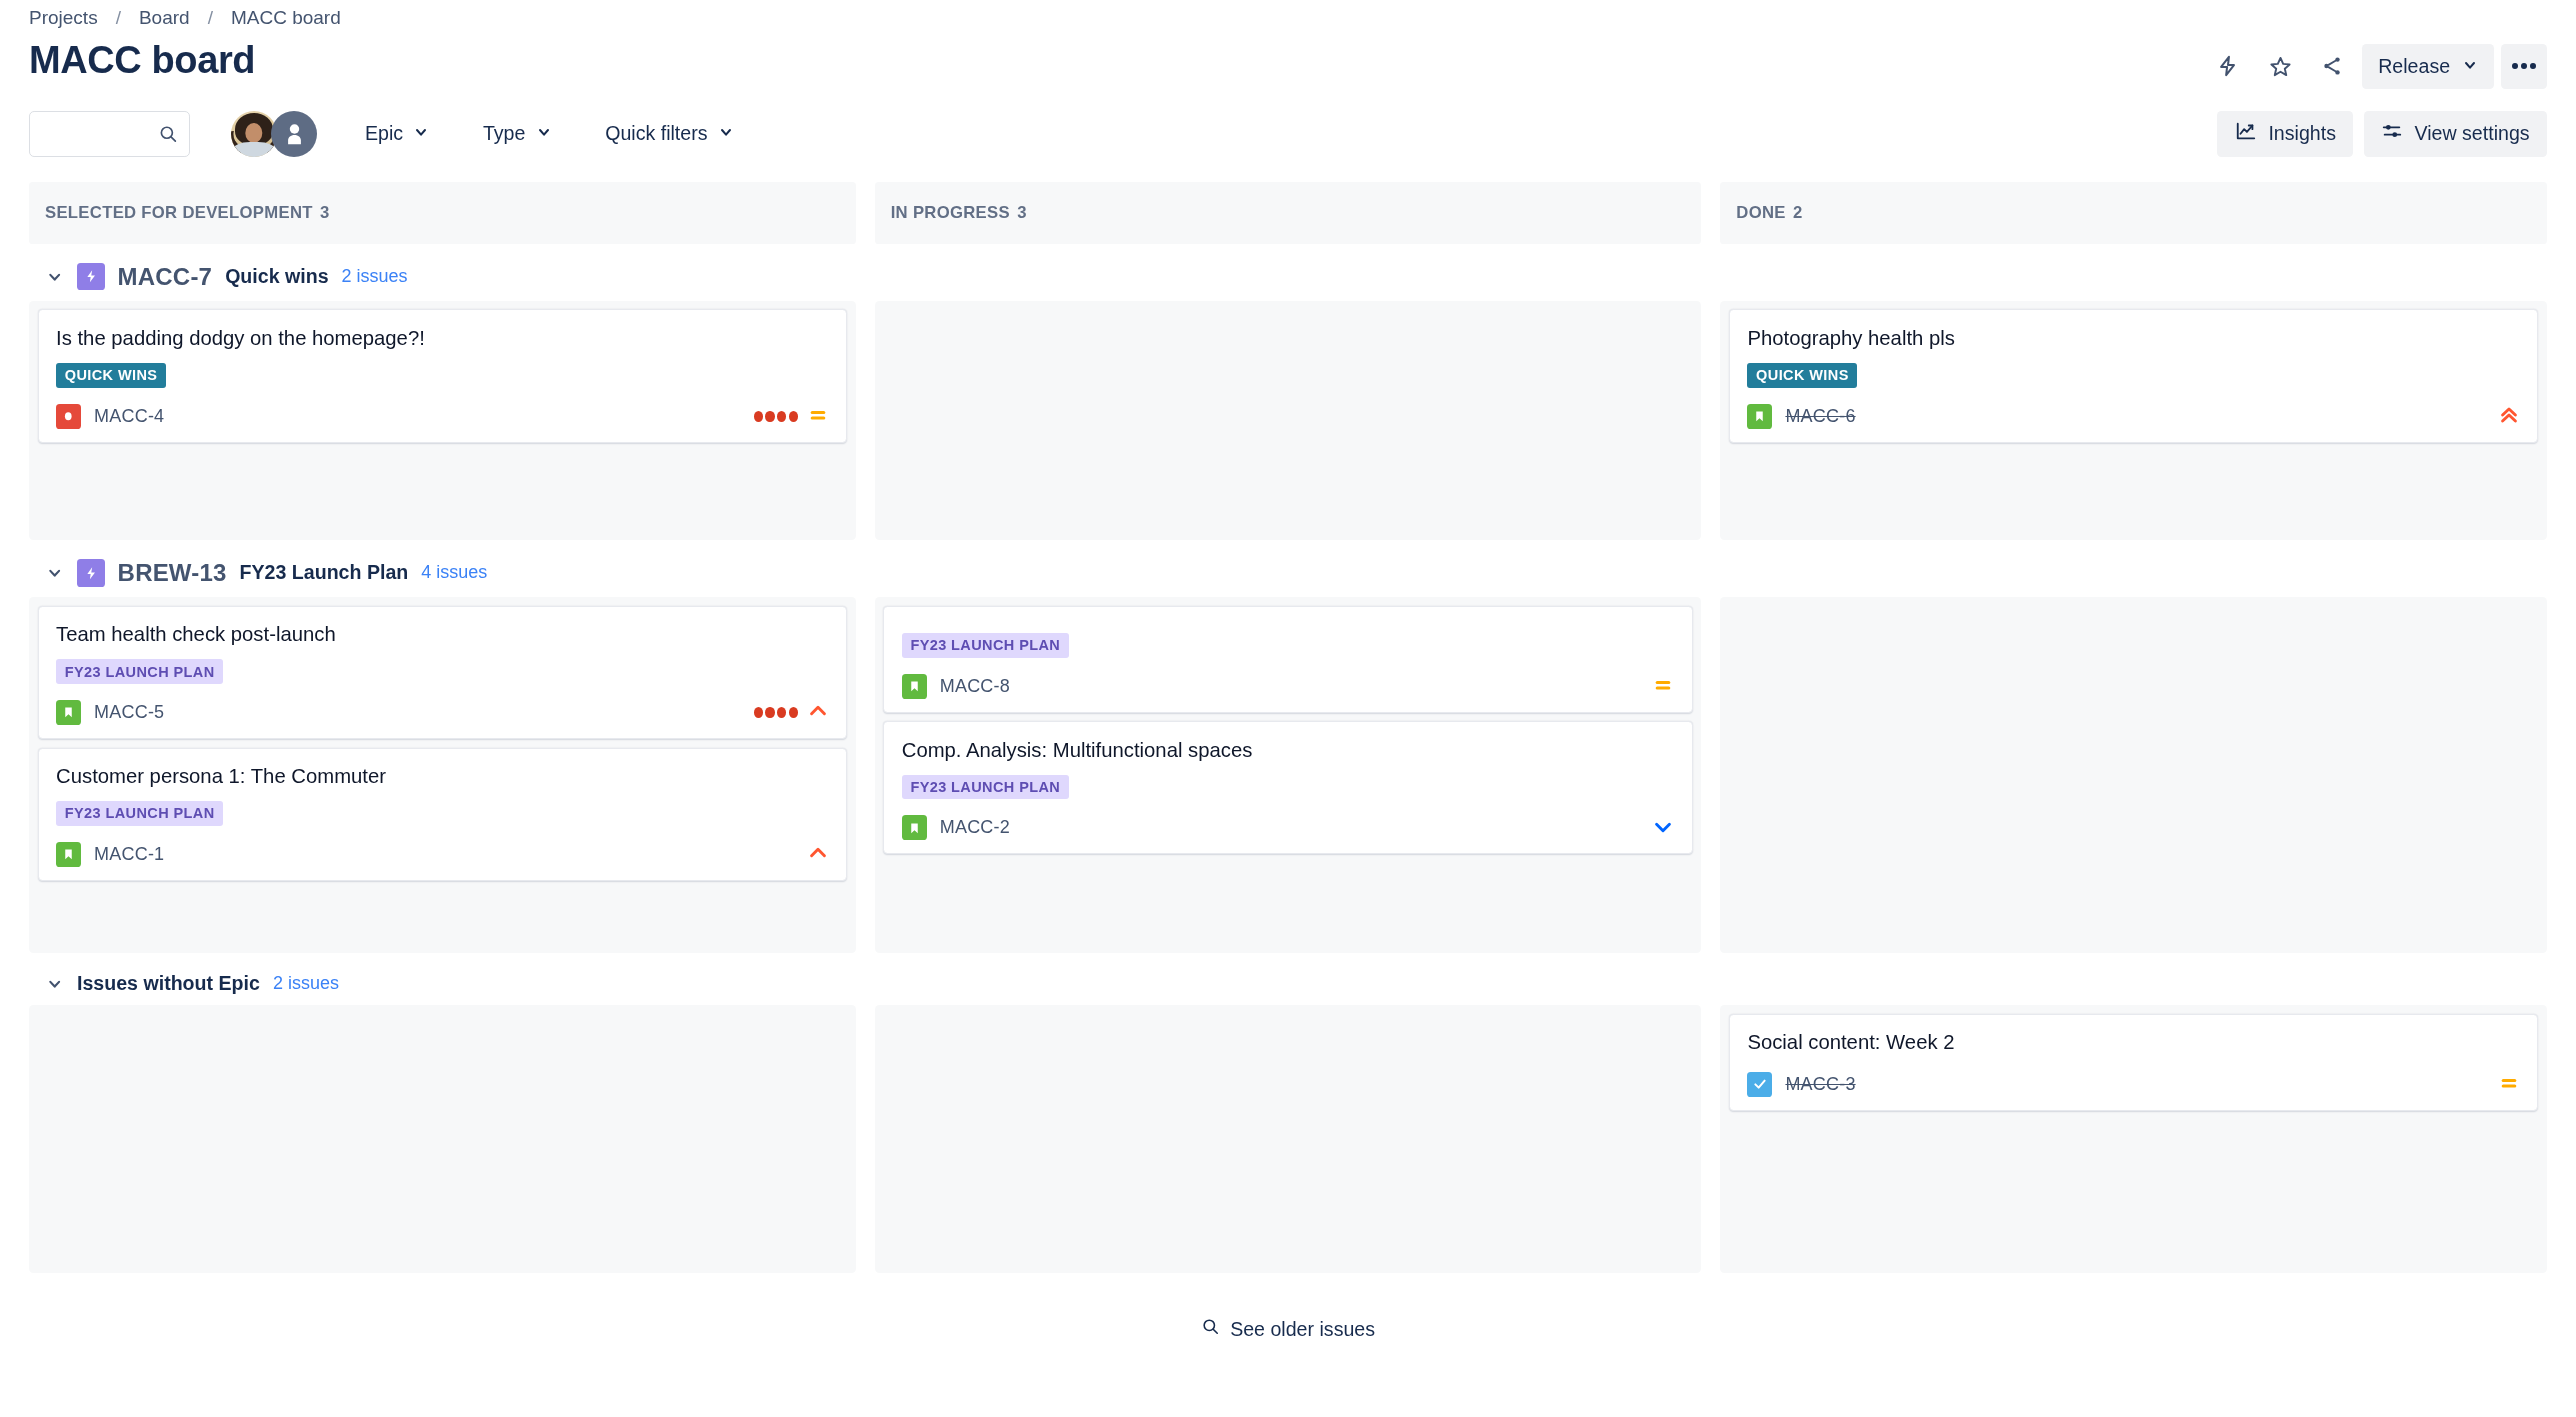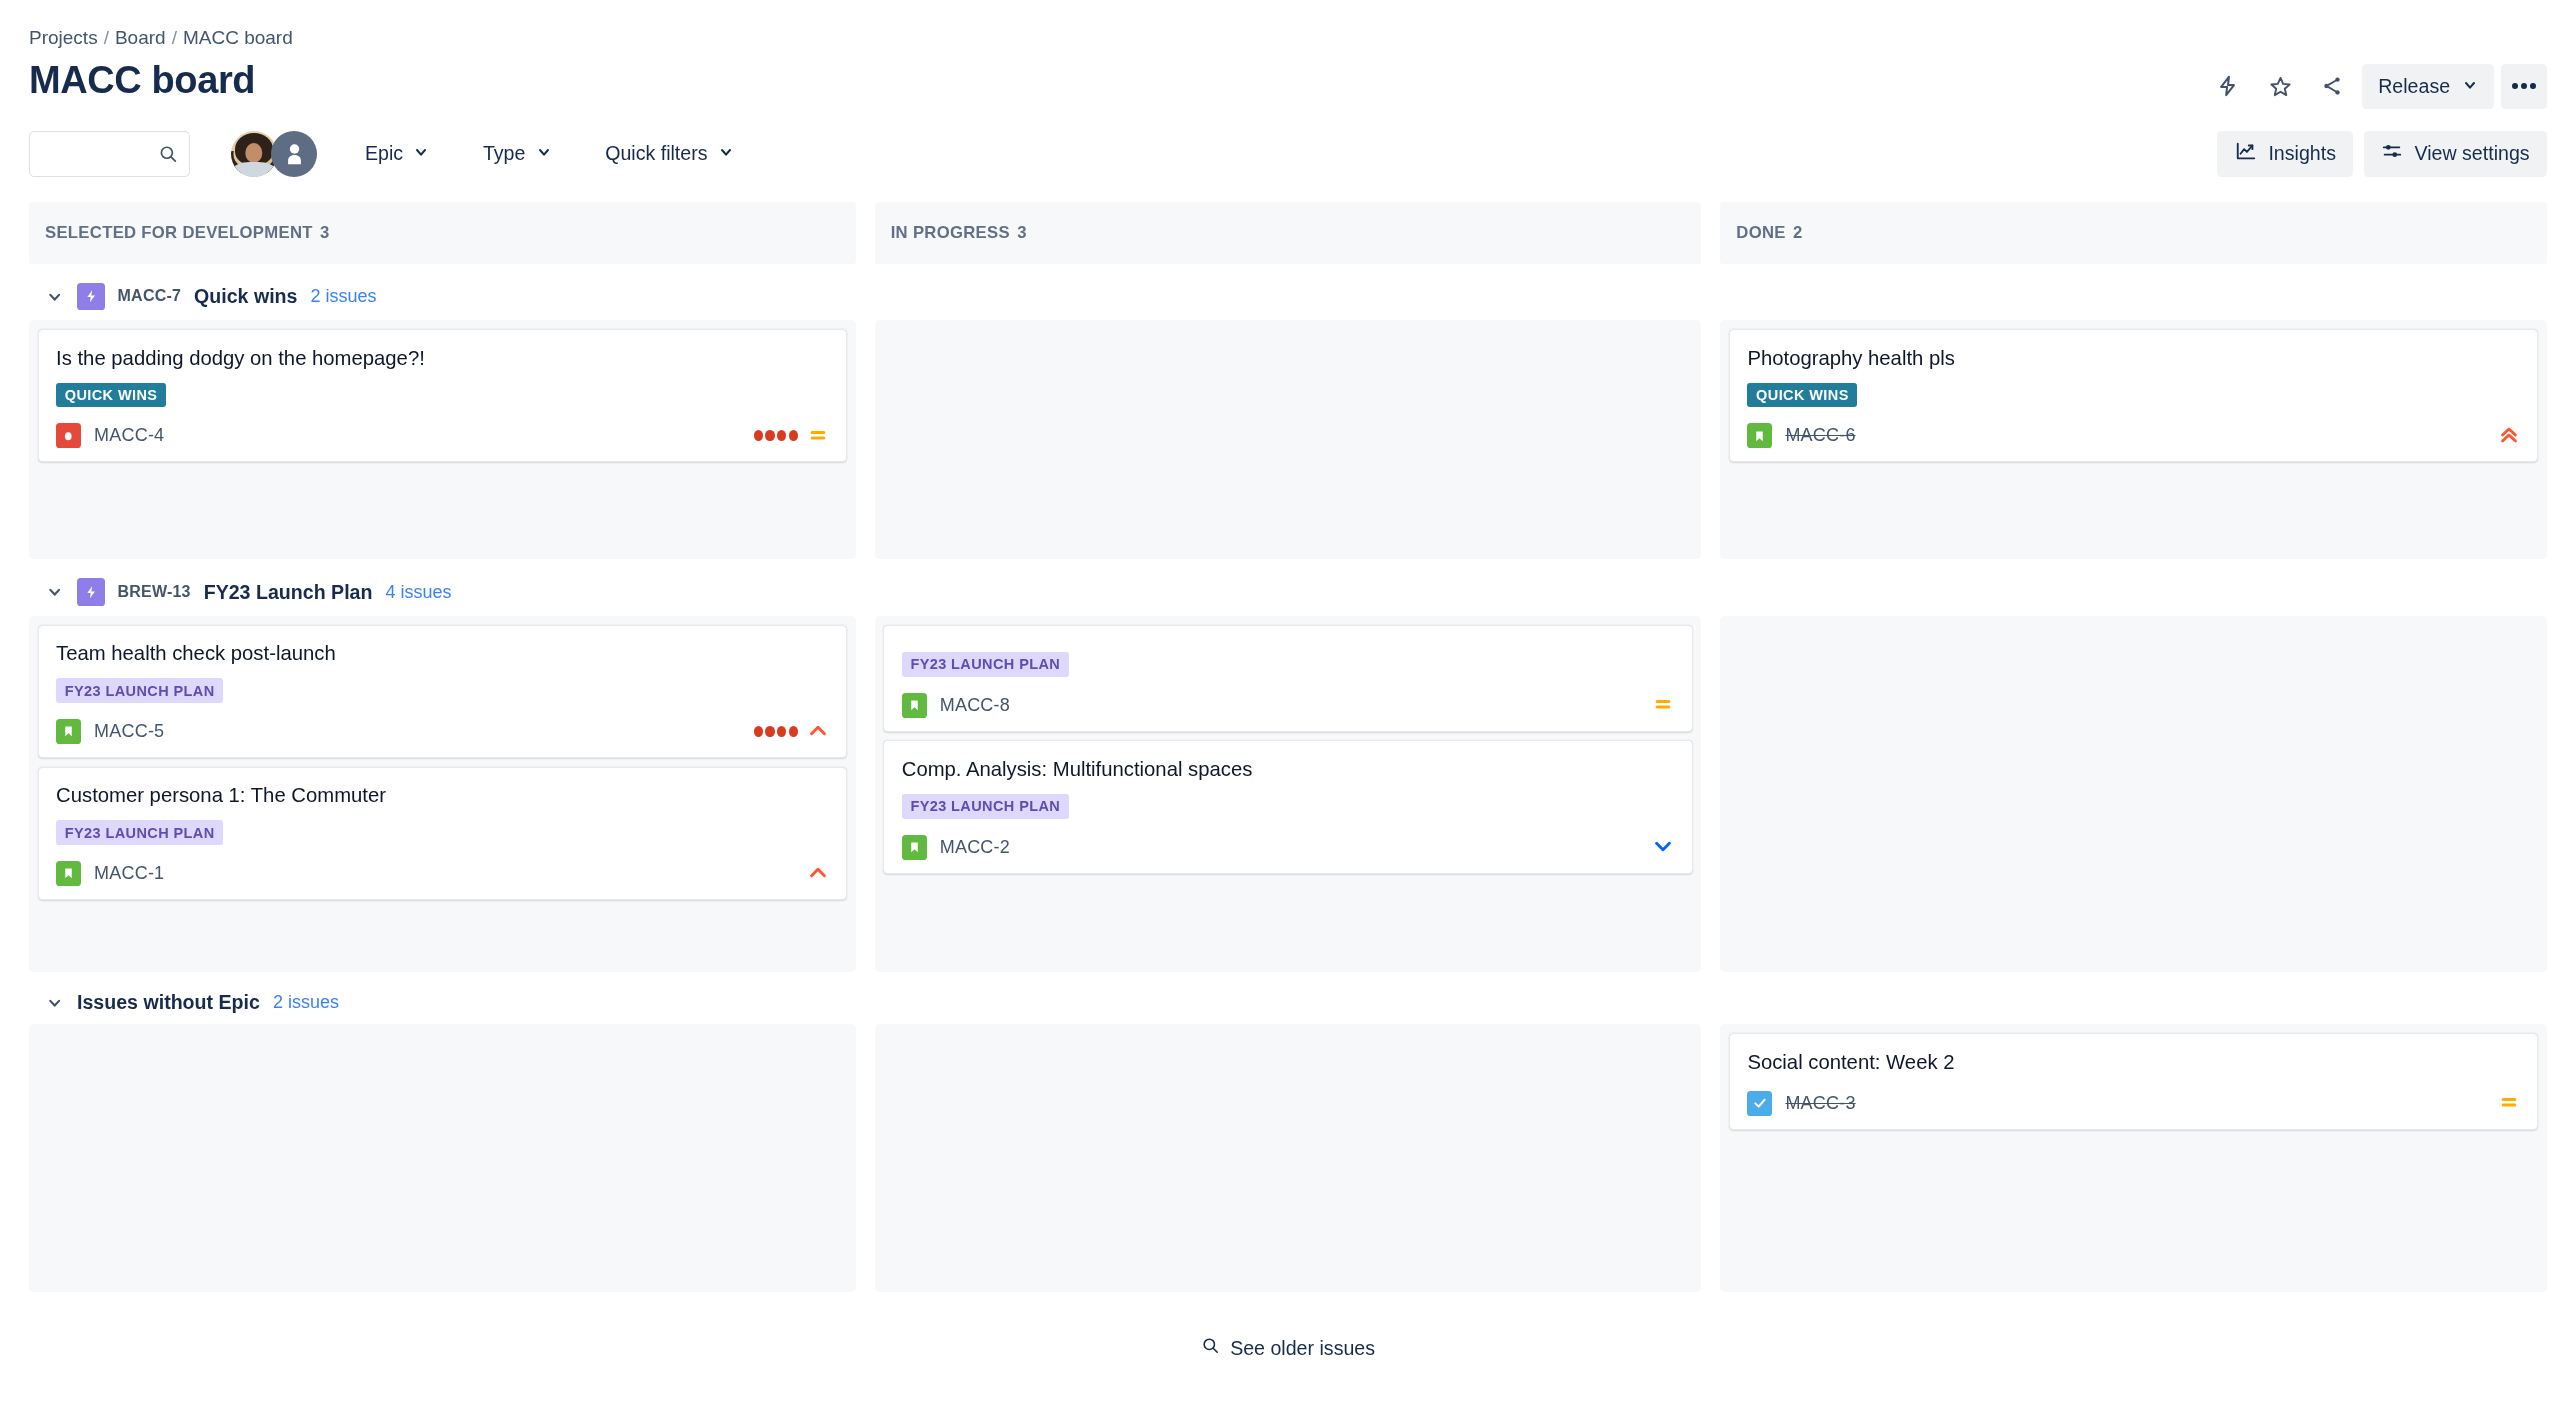--- a/index.html
+++ b/index.html
@@ -6,21 +6,21 @@
   html, body {
     width: 2576px; height: 1418px;
     background: #ffffff;
     font-family: "Liberation Sans", sans-serif;
     color: #172b4d;
     overflow: hidden;
   }
   .page { position: relative; width: 2576px; height: 1418px; padding: 0 29px; }
 
   
-  .breadcrumb { display: flex; align-items: center; gap: 6px; padding-top: 27px; font-size: 19px; color: #44546f; }
+  .breadcrumb { display: flex; align-items: center; gap: 18px; padding-top: 7px; font-size: 19px; color: #44546f; }
   .breadcrumb a { color: #44546f; text-decoration: none; }
   .breadcrumb .sep { color: #8590a2; }
 
   
   .title-row { display: flex; align-items: flex-start; justify-content: space-between; margin-top: 10.2px; }
   .page-title { font-size: 38px; font-weight: 700; letter-spacing: -0.4px; color: #172b4d; }
   .title-actions { display: flex; align-items: center; gap: 7.3px; margin-top: 4.4px; }
   .icon-btn {
     width: 45px; height: 45px; border-radius: 4.4px; border: none; background: transparent;
     display: flex; align-items: center; justify-content: center; cursor: pointer; color: #42526e;
@@ -94,21 +94,21 @@
   .swimlane { margin-top: 0; }
   .swim-head { display: flex; align-items: center; gap: 13px; padding: 19px 0 10.2px 16px; }
   .chev {
     width: 19px; height: 19px; display: flex; align-items: center; justify-content: center;
     color: #42526e; cursor: pointer;
   }
   .epic-badge {
     width: 27.6px; height: 27.6px; border-radius: 3.6px; background: #8f7ee7;
     display: flex; align-items: center; justify-content: center; flex: 0 0 auto;
   }
-  .epic-key { font-size: 16px; font-weight: 700; color: #44546f; letter-spacing: 0.2px; }
+  .epic-key { font-size: 24px; font-weight: 700; color: #44546f; letter-spacing: 0.2px; }
   .epic-name { font-size: 19.6px; font-weight: 600; color: #172b4d; }
   .epic-count { font-size: 18px; color: #3b82f6; }
   .swim-title-plain { font-size: 19.6px; font-weight: 600; color: #172b4d; }
 
   .lane-grid { display: grid; grid-template-columns: repeat(3, 1fr); gap: 19px; }
   .lane-cell { background: #f7f8f9; border-radius: 4.4px; padding: 8.7px; }
 
   .card {
     background: #ffffff; border: 0.7px solid #e7e9ee; border-radius: 4.4px;
     box-shadow: 0 0.7px 1.5px rgba(9,30,66,.15);

